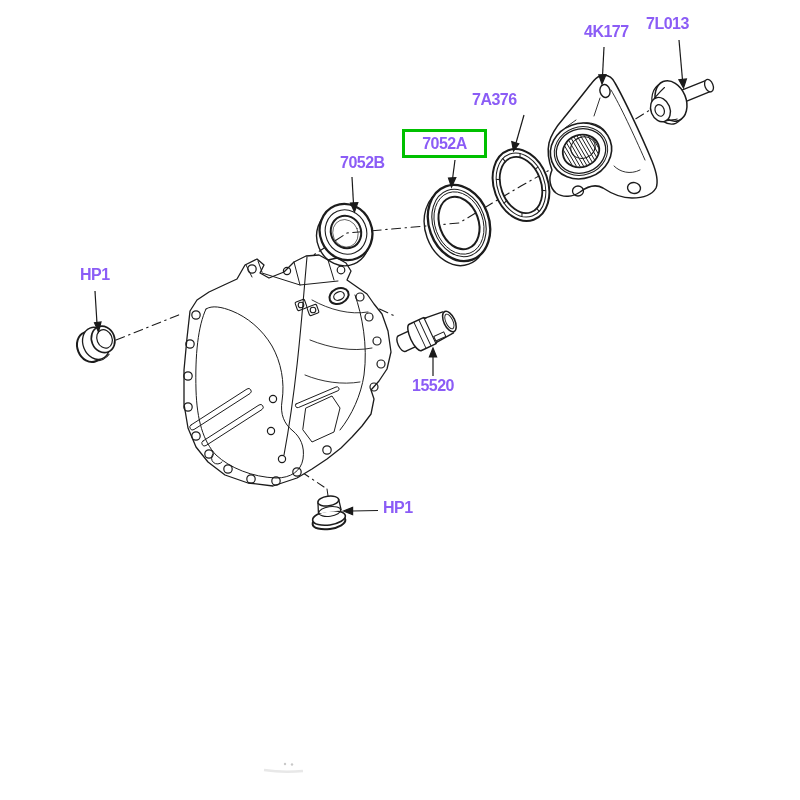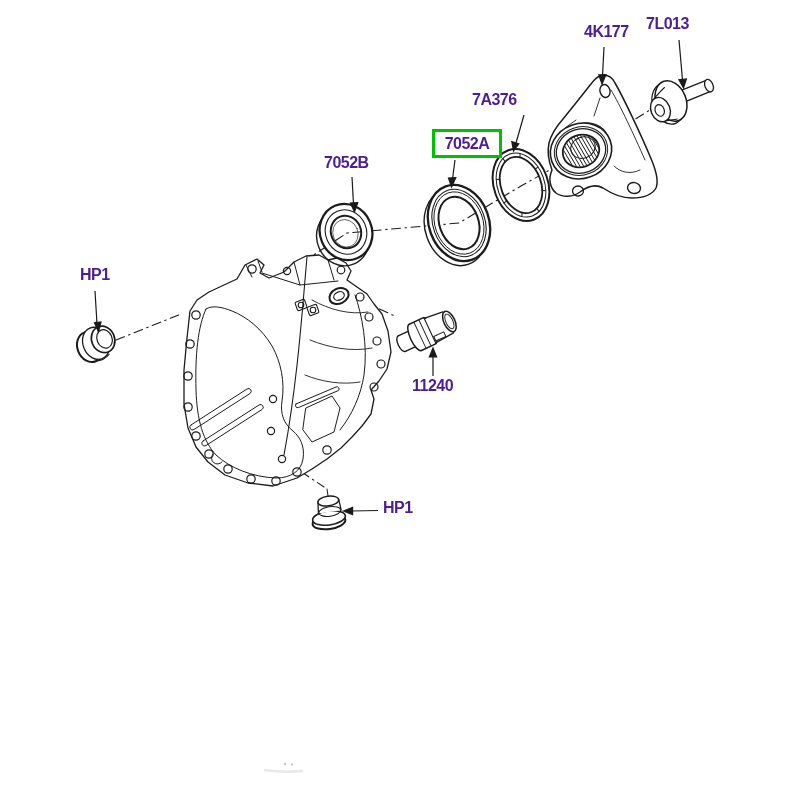--- a/index.html
+++ b/index.html
@@ -1,19 +1,19 @@
 <!DOCTYPE html>
 <html><head>
 <meta charset="utf-8">
 <style>
   html,body{margin:0;padding:0;background:#fff;}
   .stage{position:relative;width:800px;height:800px;background:#ffffff;overflow:hidden;
          font-family:"Liberation Sans",sans-serif;}
   .stage svg{position:absolute;left:0;top:0;}
-  .callout{position:absolute;color:#4c1d95;font-weight:bold;font-size:16px;line-height:1;
+  .callout{position:absolute;color:#8b5cf6;font-weight:bold;font-size:16px;line-height:1;
            letter-spacing:-0.5px;white-space:nowrap;cursor:pointer;}
   .callout.boxed{border:3px solid #00c000;display:flex;align-items:center;justify-content:center;
                  cursor:pointer;}
   .lineart{stroke:#1c1c1c;fill:none;stroke-linecap:round;stroke-linejoin:round;}
   .wfill{fill:#ffffff;}
 </style>
 </head>
 <body>
 
 <div class="stage">
@@ -244,29 +244,29 @@
 
   <g>
     <circle cx="285" cy="764" r="1.2" fill="#c9c9c9"></circle>
     <circle cx="292" cy="764.5" r="1.2" fill="#c9c9c9"></circle>
     <path d="M 264,770 Q 283,773 303,771" stroke="#e8e8e8" stroke-width="2.5" fill="none"></path>
   </g>
 </svg>
 
 <div class="callout" style="left:80px;top:267px;">HP1</div>
 
-<div class="callout" style="left:324px;top:155px;">7052B</div>
-
-<div class="callout boxed" style="left:432px;top:129px;width:70px;height:29px;box-sizing:border-box;">
+<div class="callout" style="left:340px;top:155px;">7052B</div>
+
+<div class="callout boxed" style="left:402px;top:129px;width:85px;height:29px;box-sizing:border-box;">
   <span>7052A</span>
 </div>
 
 <div class="callout" style="left:472px;top:92px;">7A376</div>
 
 <div class="callout" style="left:584px;top:24px;">4K177</div>
 
 <div class="callout" style="left:646px;top:16px;">7L013</div>
 
-<div class="callout" style="left:412px;top:378px;">11240</div>
+<div class="callout" style="left:412px;top:378px;">15520</div>
 
 <div class="callout" style="left:383px;top:500px;">HP1</div>
 
 </div>
 
 </body></html>

